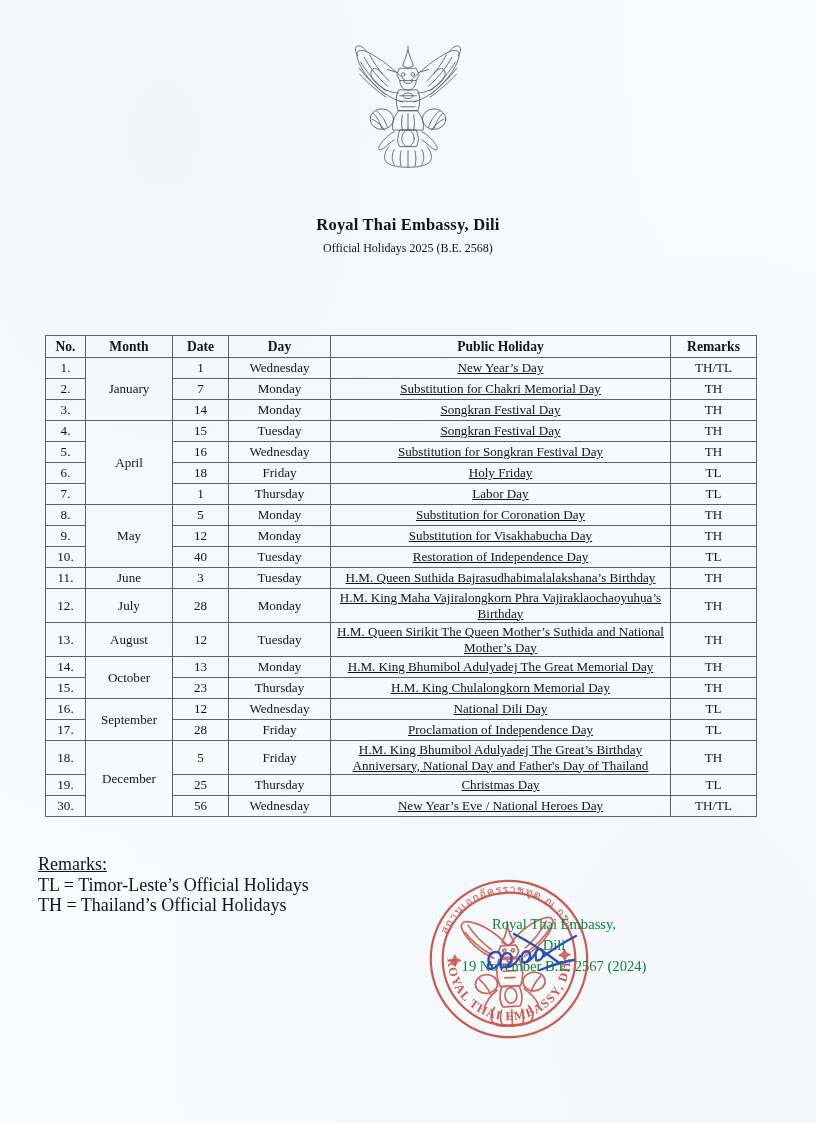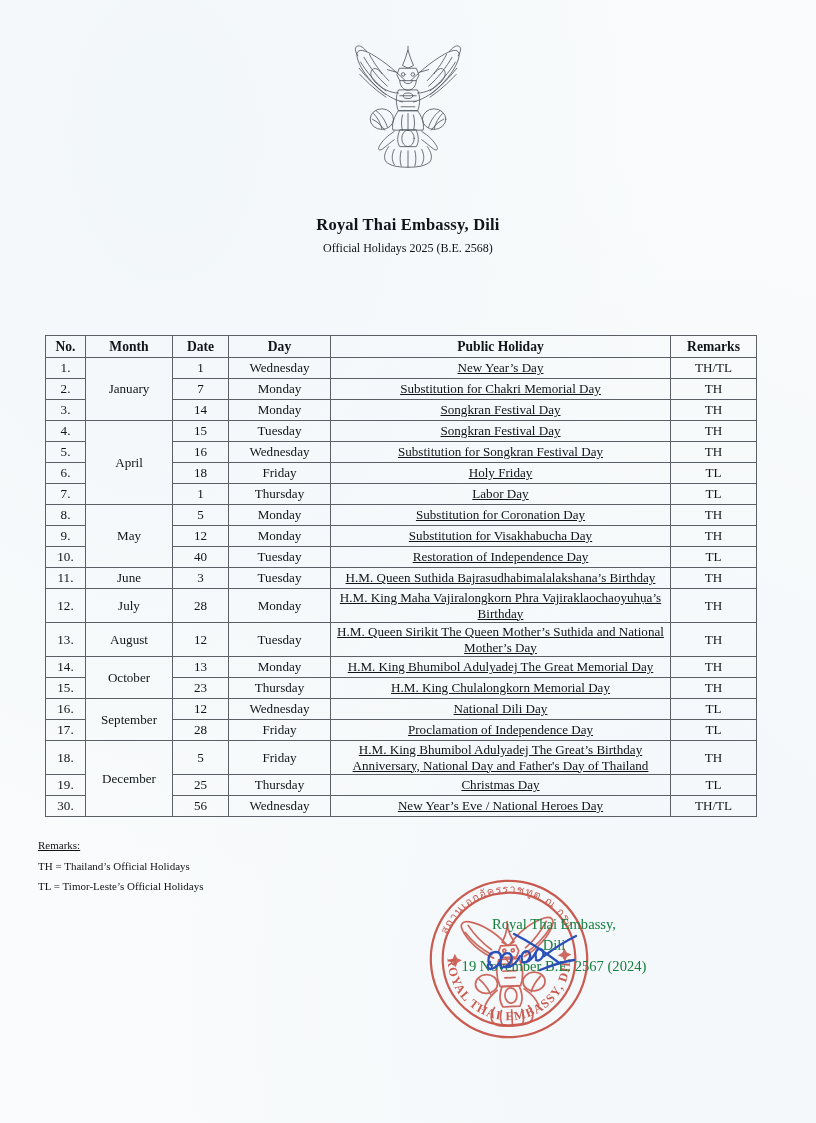--- a/index.html
+++ b/index.html
@@ -102,23 +102,23 @@
   .col-no    { width: 40px; }
   .col-month { width: 87px; }
   .col-date  { width: 56px; }
   .col-day   { width: 102px; }
   .col-name  { width: 340px; }
   .col-rem   { width: 86px; }
 
   
   .remarks {
     position: absolute;
-    top: 835px;
+    top: 854px;
     left: 38px;
-    font-size: 11px;
+    font-size: 18px;
     line-height: 20px;
   }
   .remarks-title {
     text-decoration: underline;
     margin-bottom: 1px;
   }
 
   
   .sign-block {
     position: absolute;
@@ -389,22 +389,22 @@
             <td>Wednesday</td>
             <td class="holiday-cell">New Year’s Eve / National Heroes Day</td>
             <td>TH/TL</td>
           </tr>
         </tbody>
     </table>
   </div>
 
   <div class="remarks">
     <div class="remarks-title">Remarks:</div>
+    <div>TL = Timor-Leste’s Official Holidays</div>
     <div>TH = Thailand’s Official Holidays</div>
-    <div>TL = Timor-Leste’s Official Holidays</div>
   </div>
 
   <div class="sign-block">
     <svg class="seal" viewBox="0 0 200 200">
       <defs>
         <path id="arcTop" d="M 22 100 A 78 78 0 0 1 178 100"></path>
         <path id="arcBottom" d="M 28 100 A 72 72 0 0 0 172 100"></path>
       </defs>
       <g stroke="#c0392b" fill="none" stroke-width="2.6">
         <circle cx="100" cy="100" r="92"></circle>

